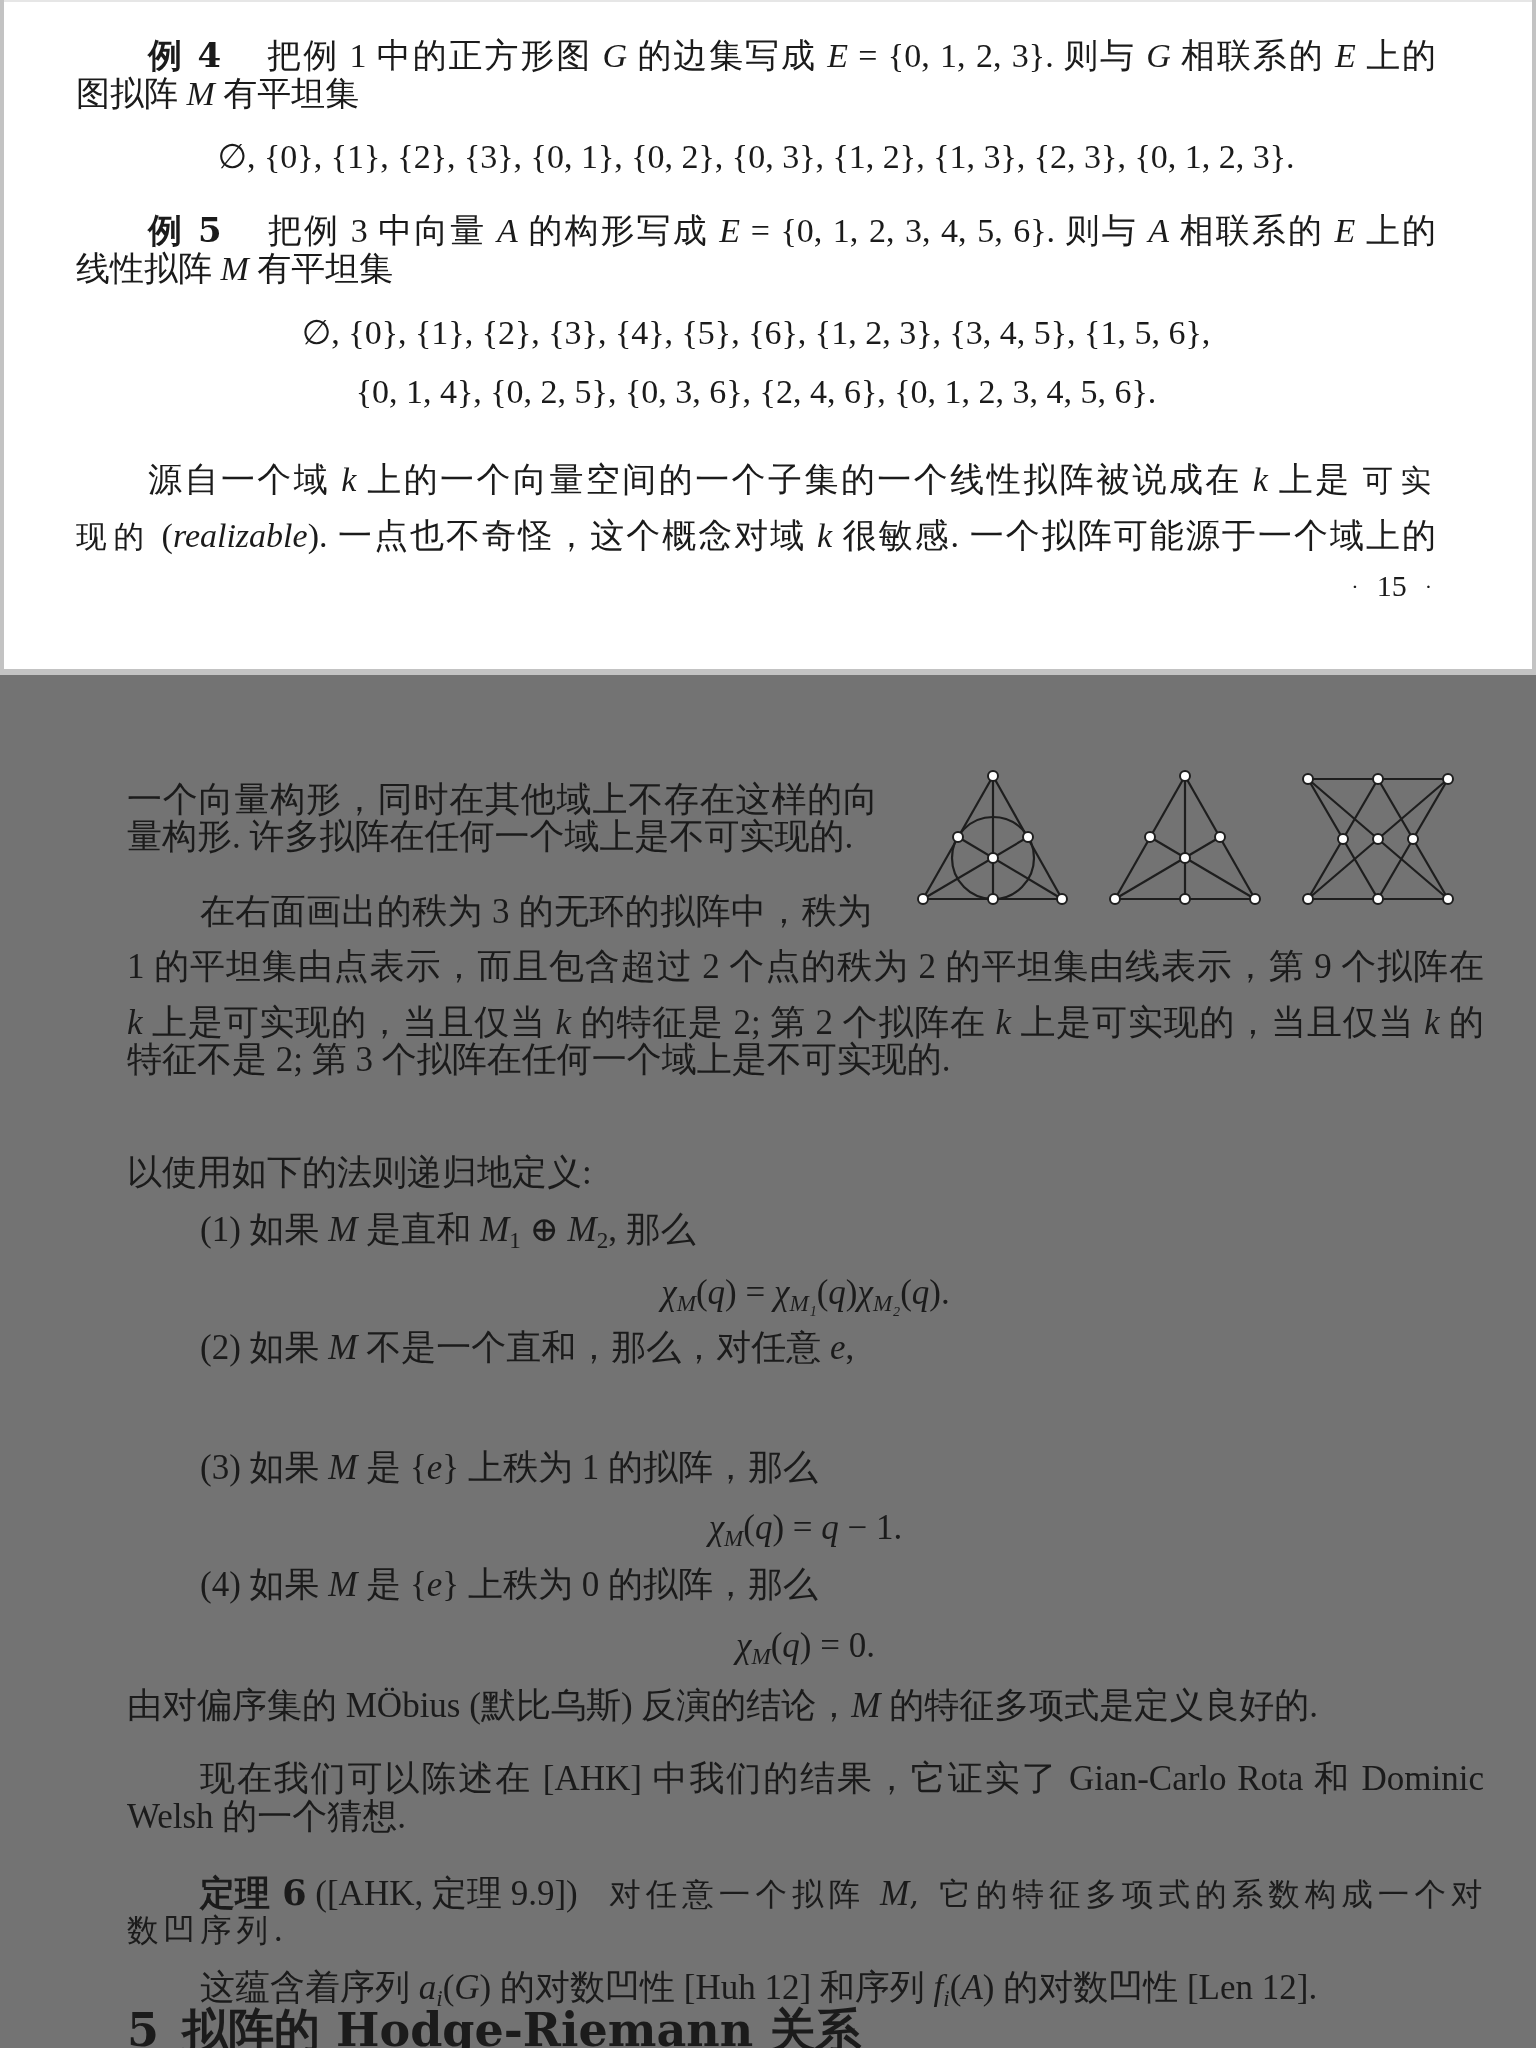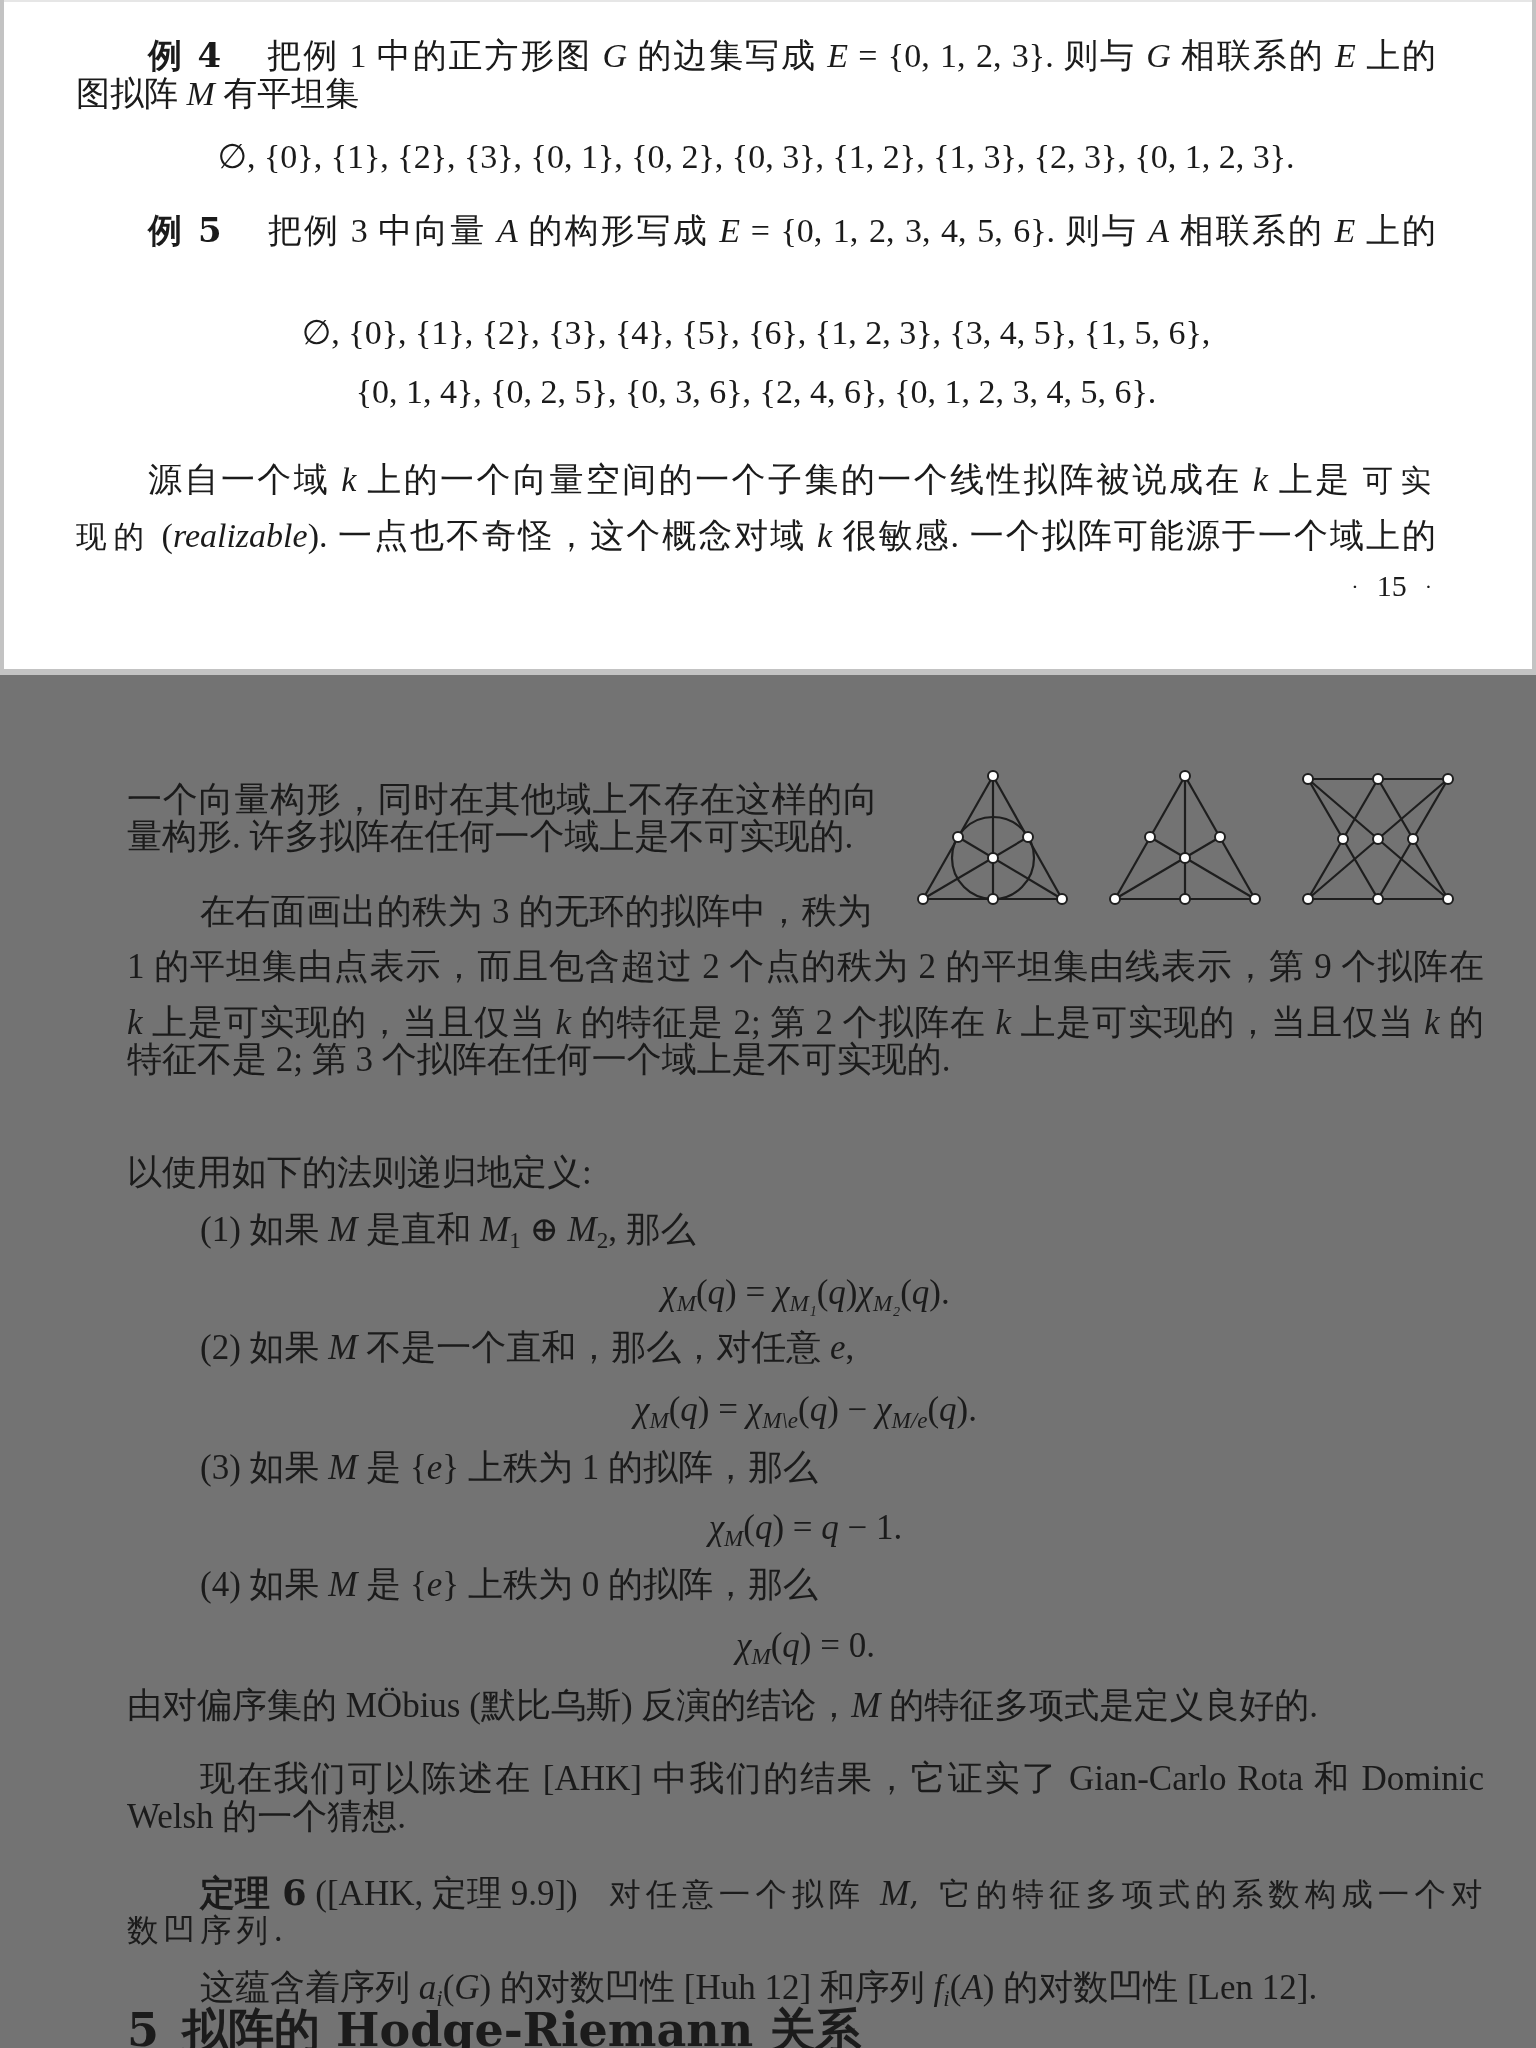--- a/index.html
+++ b/index.html
@@ -46,20 +46,23 @@
     <div class="ln t34 j" style="top:17px;left:148px;width:1288px;">
       <span class="bold lbl">例 4</span><span>把例 1 中的正方形图 </span><span class="mi">G</span><span> 的边集写成 </span><span class="mi">E</span><span> = {0, 1, 2, 3}. 则与 </span><span class="mi">G</span><span> 相联系的 </span><span class="mi">E</span><span> 上的</span>
     </div>
     <div class="ln t34" style="top:72px;left:76px;">
       <span>图拟阵 </span><span class="mi">M</span><span> 有平坦集</span>
     </div>
     <div class="ln t34 c" style="top:135px;left:76px;width:1360px;">∅, {0}, {1}, {2}, {3}, {0, 1}, {0, 2}, {0, 3}, {1, 2}, {1, 3}, {2, 3}, {0, 1, 2, 3}.</div>
 
     <div class="ln t34 j" style="top:192px;left:148px;width:1288px;">
       <span class="bold lbl">例 5</span><span>把例 3 中向量 </span><span class="mi">A</span><span> 的构形写成 </span><span class="mi">E</span><span> = {0, 1, 2, 3, 4, 5, 6}. 则与 </span><span class="mi">A</span><span> 相联系的 </span><span class="mi">E</span><span> 上的</span>
+    </div>
+    <div class="ln t34" style="top:247px;left:76px;">
+      <span>线性拟阵 </span><span class="mi">M</span><span> 有平坦集</span>
     </div>
     <div class="ln t34 c" style="top:311px;left:76px;width:1360px;">∅, {0}, {1}, {2}, {3}, {4}, {5}, {6}, {1, 2, 3}, {3, 4, 5}, {1, 5, 6},</div>
     <div class="ln t34 c" style="top:370px;left:76px;width:1360px;">{0, 1, 4}, {0, 2, 5}, {0, 3, 6}, {2, 4, 6}, {0, 1, 2, 3, 4, 5, 6}.</div>
 
     <div class="ln t34 j" style="top:442px;left:148px;width:1288px;">
       <span>源自一个域 </span><span class="mi">k</span><span> 上的一个向量空间的一个子集的一个线性拟阵被说成在 </span><span class="mi">k</span><span> 上是 </span><span class="kai">可实</span>
     </div>
     <div class="ln t34 j" style="top:498px;left:76px;width:1360px;">
       <span class="kai">现的</span><span> (</span><span class="mi">realizable</span><span>). 一点也不奇怪，这个概念对域 </span><span class="mi">k</span><span> 很敏感. 一个拟阵可能源于一个域上的</span>
     </div>
@@ -139,23 +142,20 @@
     <div class="ln t35" style="top:533px;left:200px;">
       <span>(1)</span><span> 如果 </span><span class="mi">M</span><span> 是直和 </span><span class="mi">M</span><sub>1</sub><span> ⊕ </span><span class="mi">M</span><sub>2</sub><span>, 那么</span>
     </div>
     <div class="ln t35 c" style="top:596px;left:127px;width:1357px;">
       <span class="mi">χ</span><sub class="mi">M</sub><span>(</span><span class="mi">q</span><span>) = </span><span class="mi">χ</span><sub class="mi">M₁</sub><span>(</span><span class="mi">q</span><span>)</span><span class="mi">χ</span><sub class="mi">M₂</sub><span>(</span><span class="mi">q</span><span>).</span>
     </div>
 
     <div class="ln t35" style="top:651px;left:200px;">
       <span>(2)</span><span> 如果 </span><span class="mi">M</span><span> 不是一个直和，那么，对任意 </span><span class="mi">e</span><span>,</span>
     </div>
-    <div class="ln t35 c" style="top:713px;left:127px;width:1357px;">
-      <span class="mi">χ</span><sub class="mi">M</sub><span>(</span><span class="mi">q</span><span>) = </span><span class="mi">χ</span><sub class="mi">M\e</sub><span>(</span><span class="mi">q</span><span>) − </span><span class="mi">χ</span><sub class="mi">M/e</sub><span>(</span><span class="mi">q</span><span>).</span>
-    </div>
 
     <div class="ln t35" style="top:771px;left:200px;">
       <span>(3)</span><span> 如果 </span><span class="mi">M</span><span> 是 {</span><span class="mi">e</span><span>} 上秩为 1 的拟阵，那么</span>
     </div>
     <div class="ln t35 c" style="top:831px;left:127px;width:1357px;">
       <span class="mi">χ</span><sub class="mi">M</sub><span>(</span><span class="mi">q</span><span>) = </span><span class="mi">q</span><span> − 1.</span>
     </div>
 
     <div class="ln t35" style="top:888px;left:200px;">
       <span>(4)</span><span> 如果 </span><span class="mi">M</span><span> 是 {</span><span class="mi">e</span><span>} 上秩为 0 的拟阵，那么</span>

